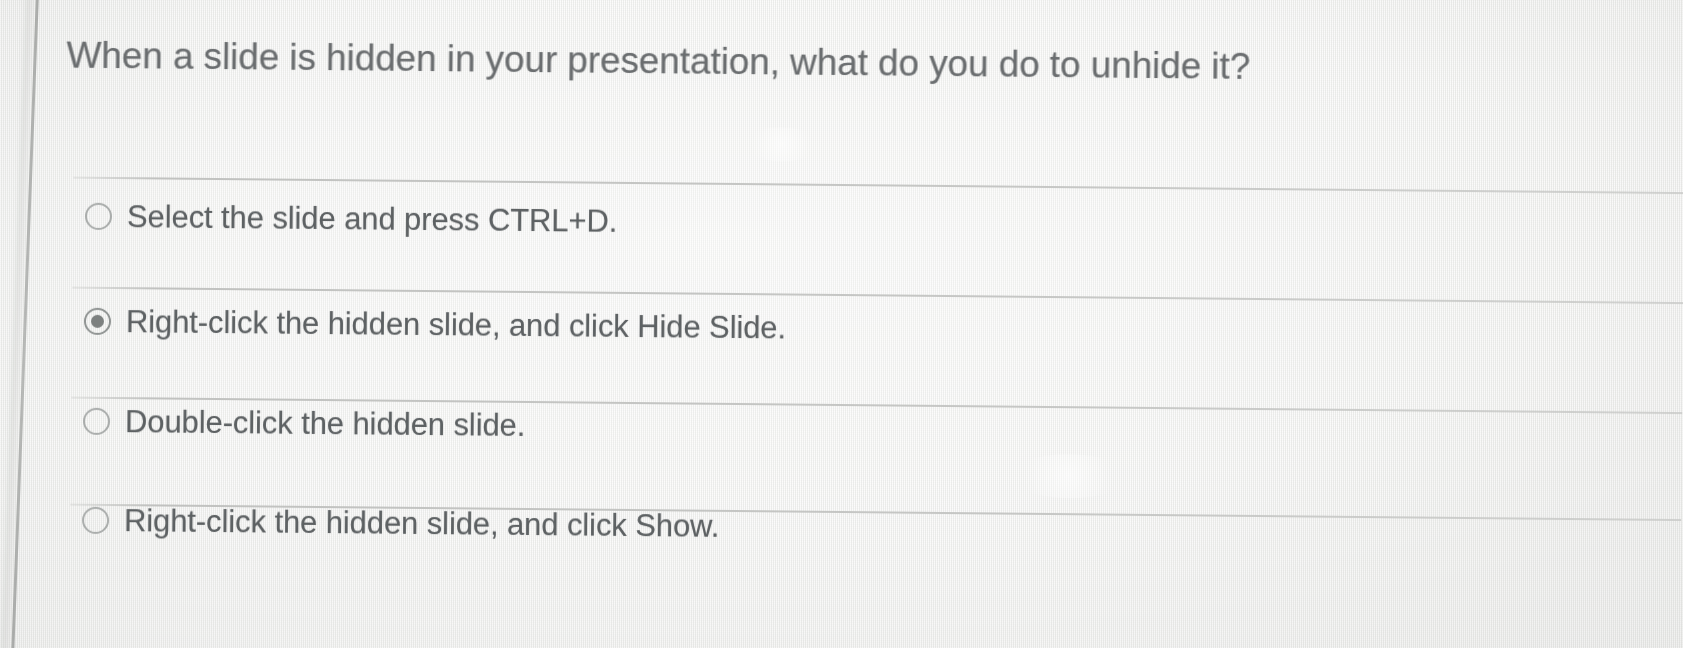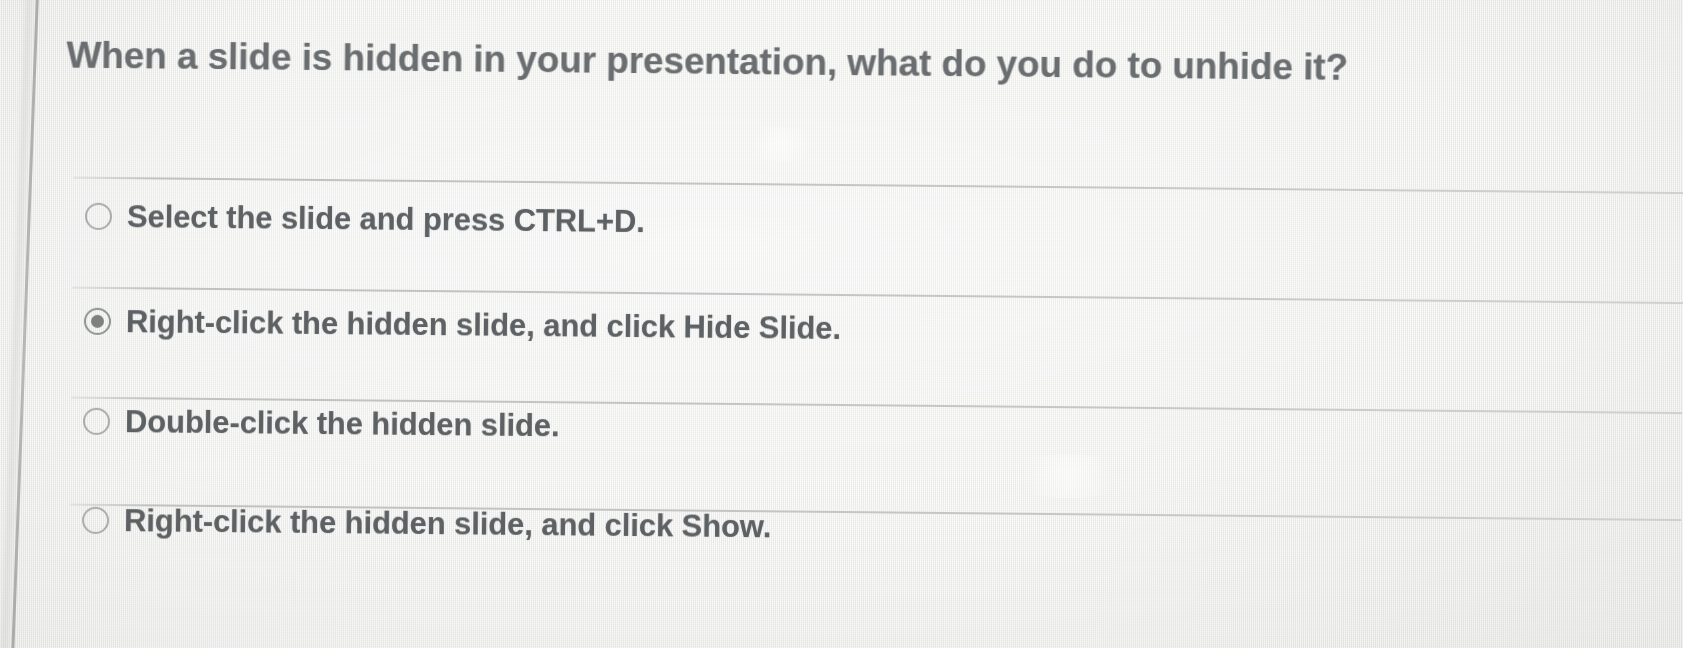--- a/index.html
+++ b/index.html
@@ -8,21 +8,20 @@
     background: #ececeb;
   }
 
   #screen {
     position: relative;
     width: 1683px;
     height: 648px;
     overflow: hidden;
     background: #000000;
     font-family: "Liberation Sans", sans-serif;
-    font-weight: bold;
   }
 
   
   .surface {
     position: absolute;
     inset: 0;
     background:
       repeating-linear-gradient(
         90deg,
         rgba(255,255,255,0.55) 0px,

